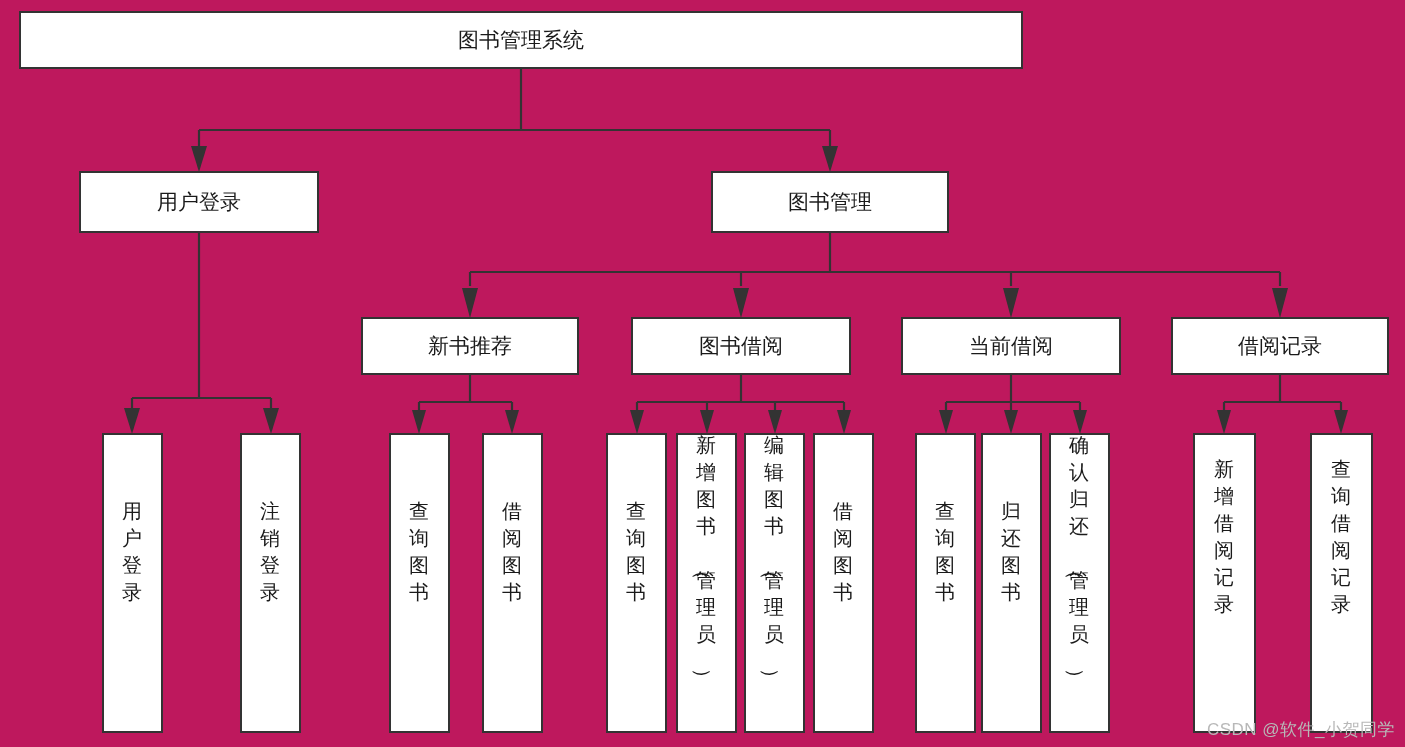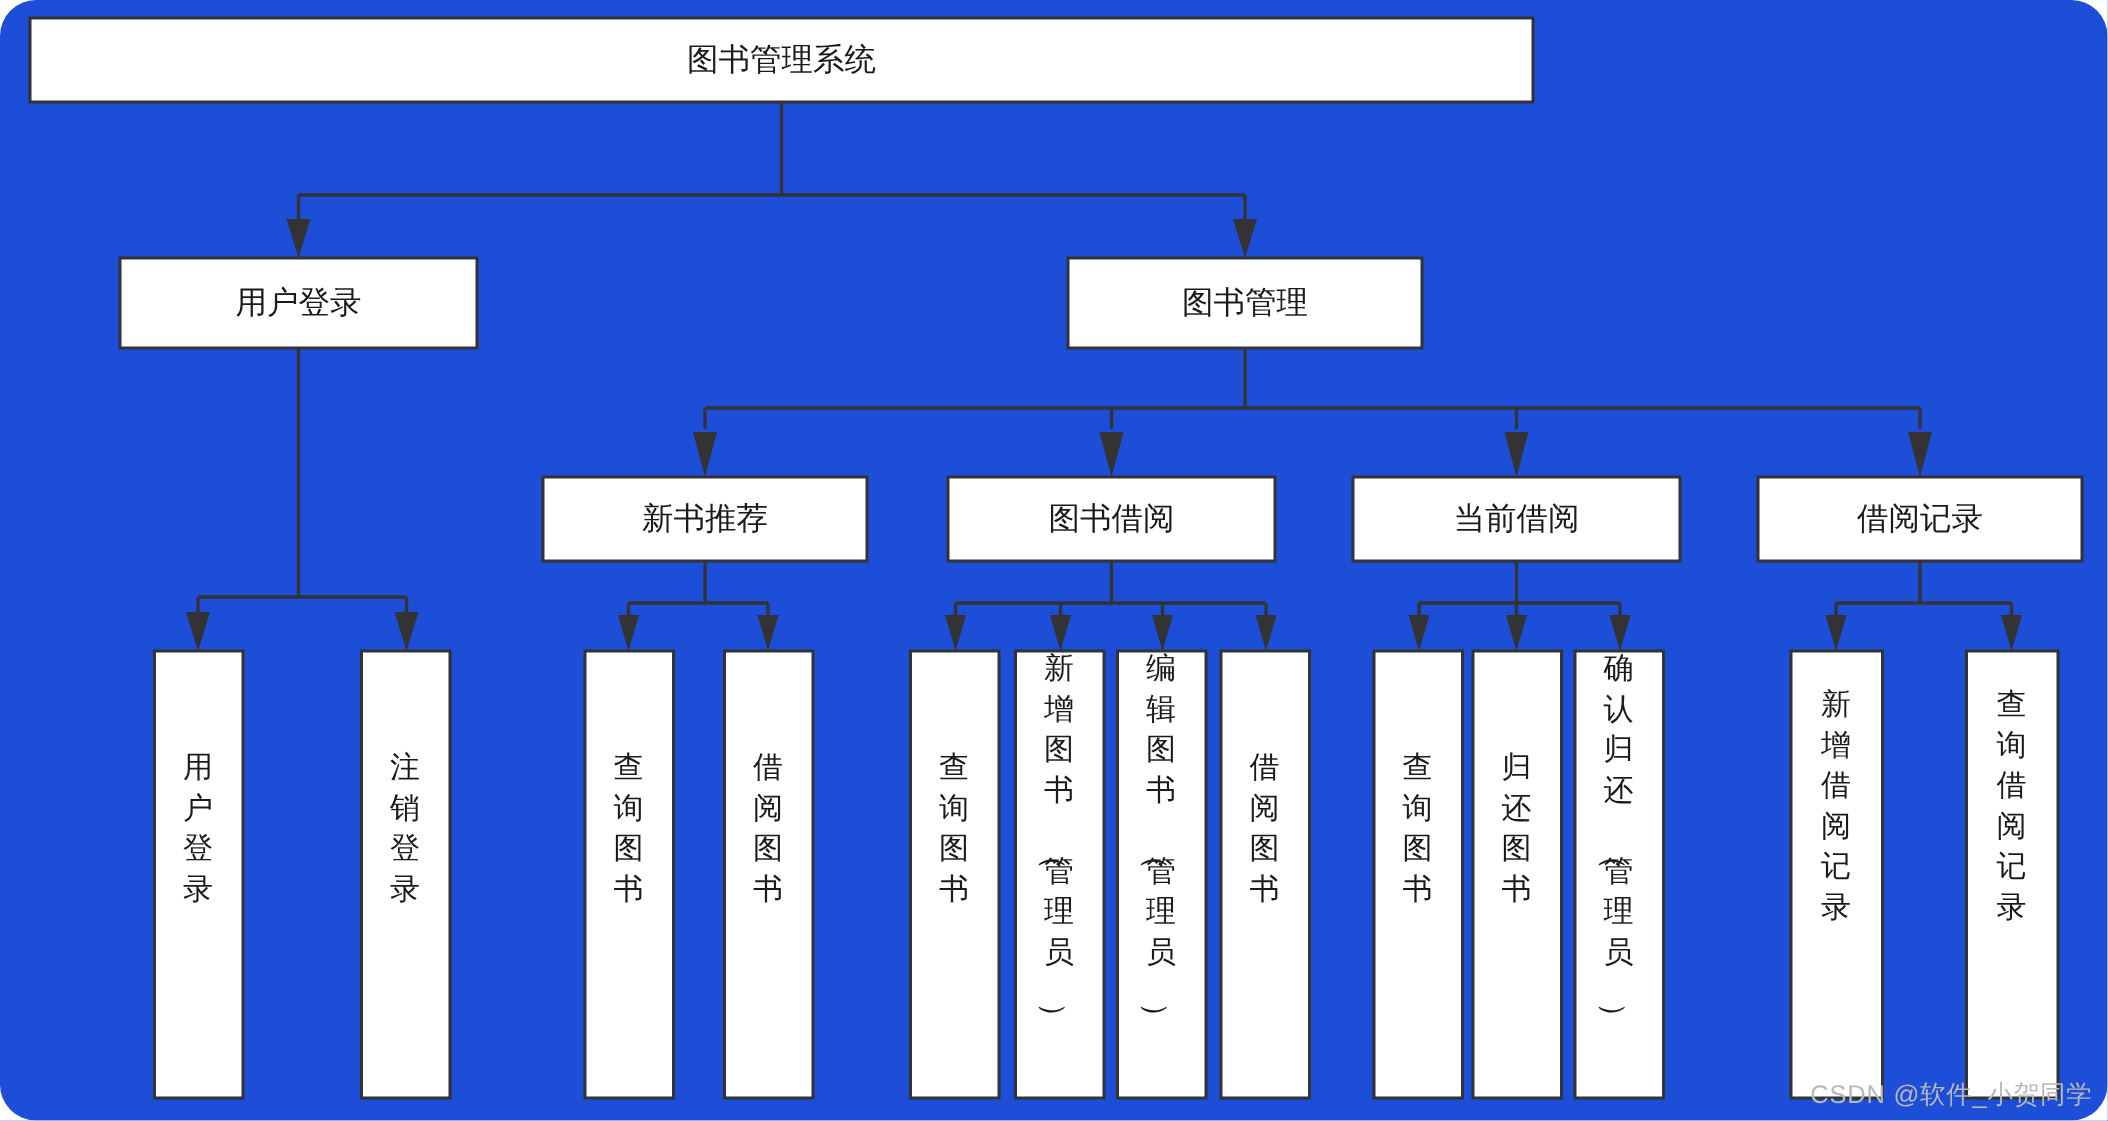--- a/index.html
+++ b/index.html
@@ -8,23 +8,22 @@
     padding: 0;
     background: #ffffff;
   }
   body {
     font-family: "Liberation Sans", "DejaVu Sans", sans-serif;
   }
   #diagram-root {
     position: relative;
     width: 1405px;
     height: 747px;
-    background: #1d4ed8;
+    background: #be185d;
     overflow: hidden;
-    border-radius: 24px;
   }
   svg#diagram-svg {
     position: absolute;
     top: 0;
     left: 0;
     width: 1405px;
     height: 747px;
   }
   .node-box {
     fill: #ffffff;

